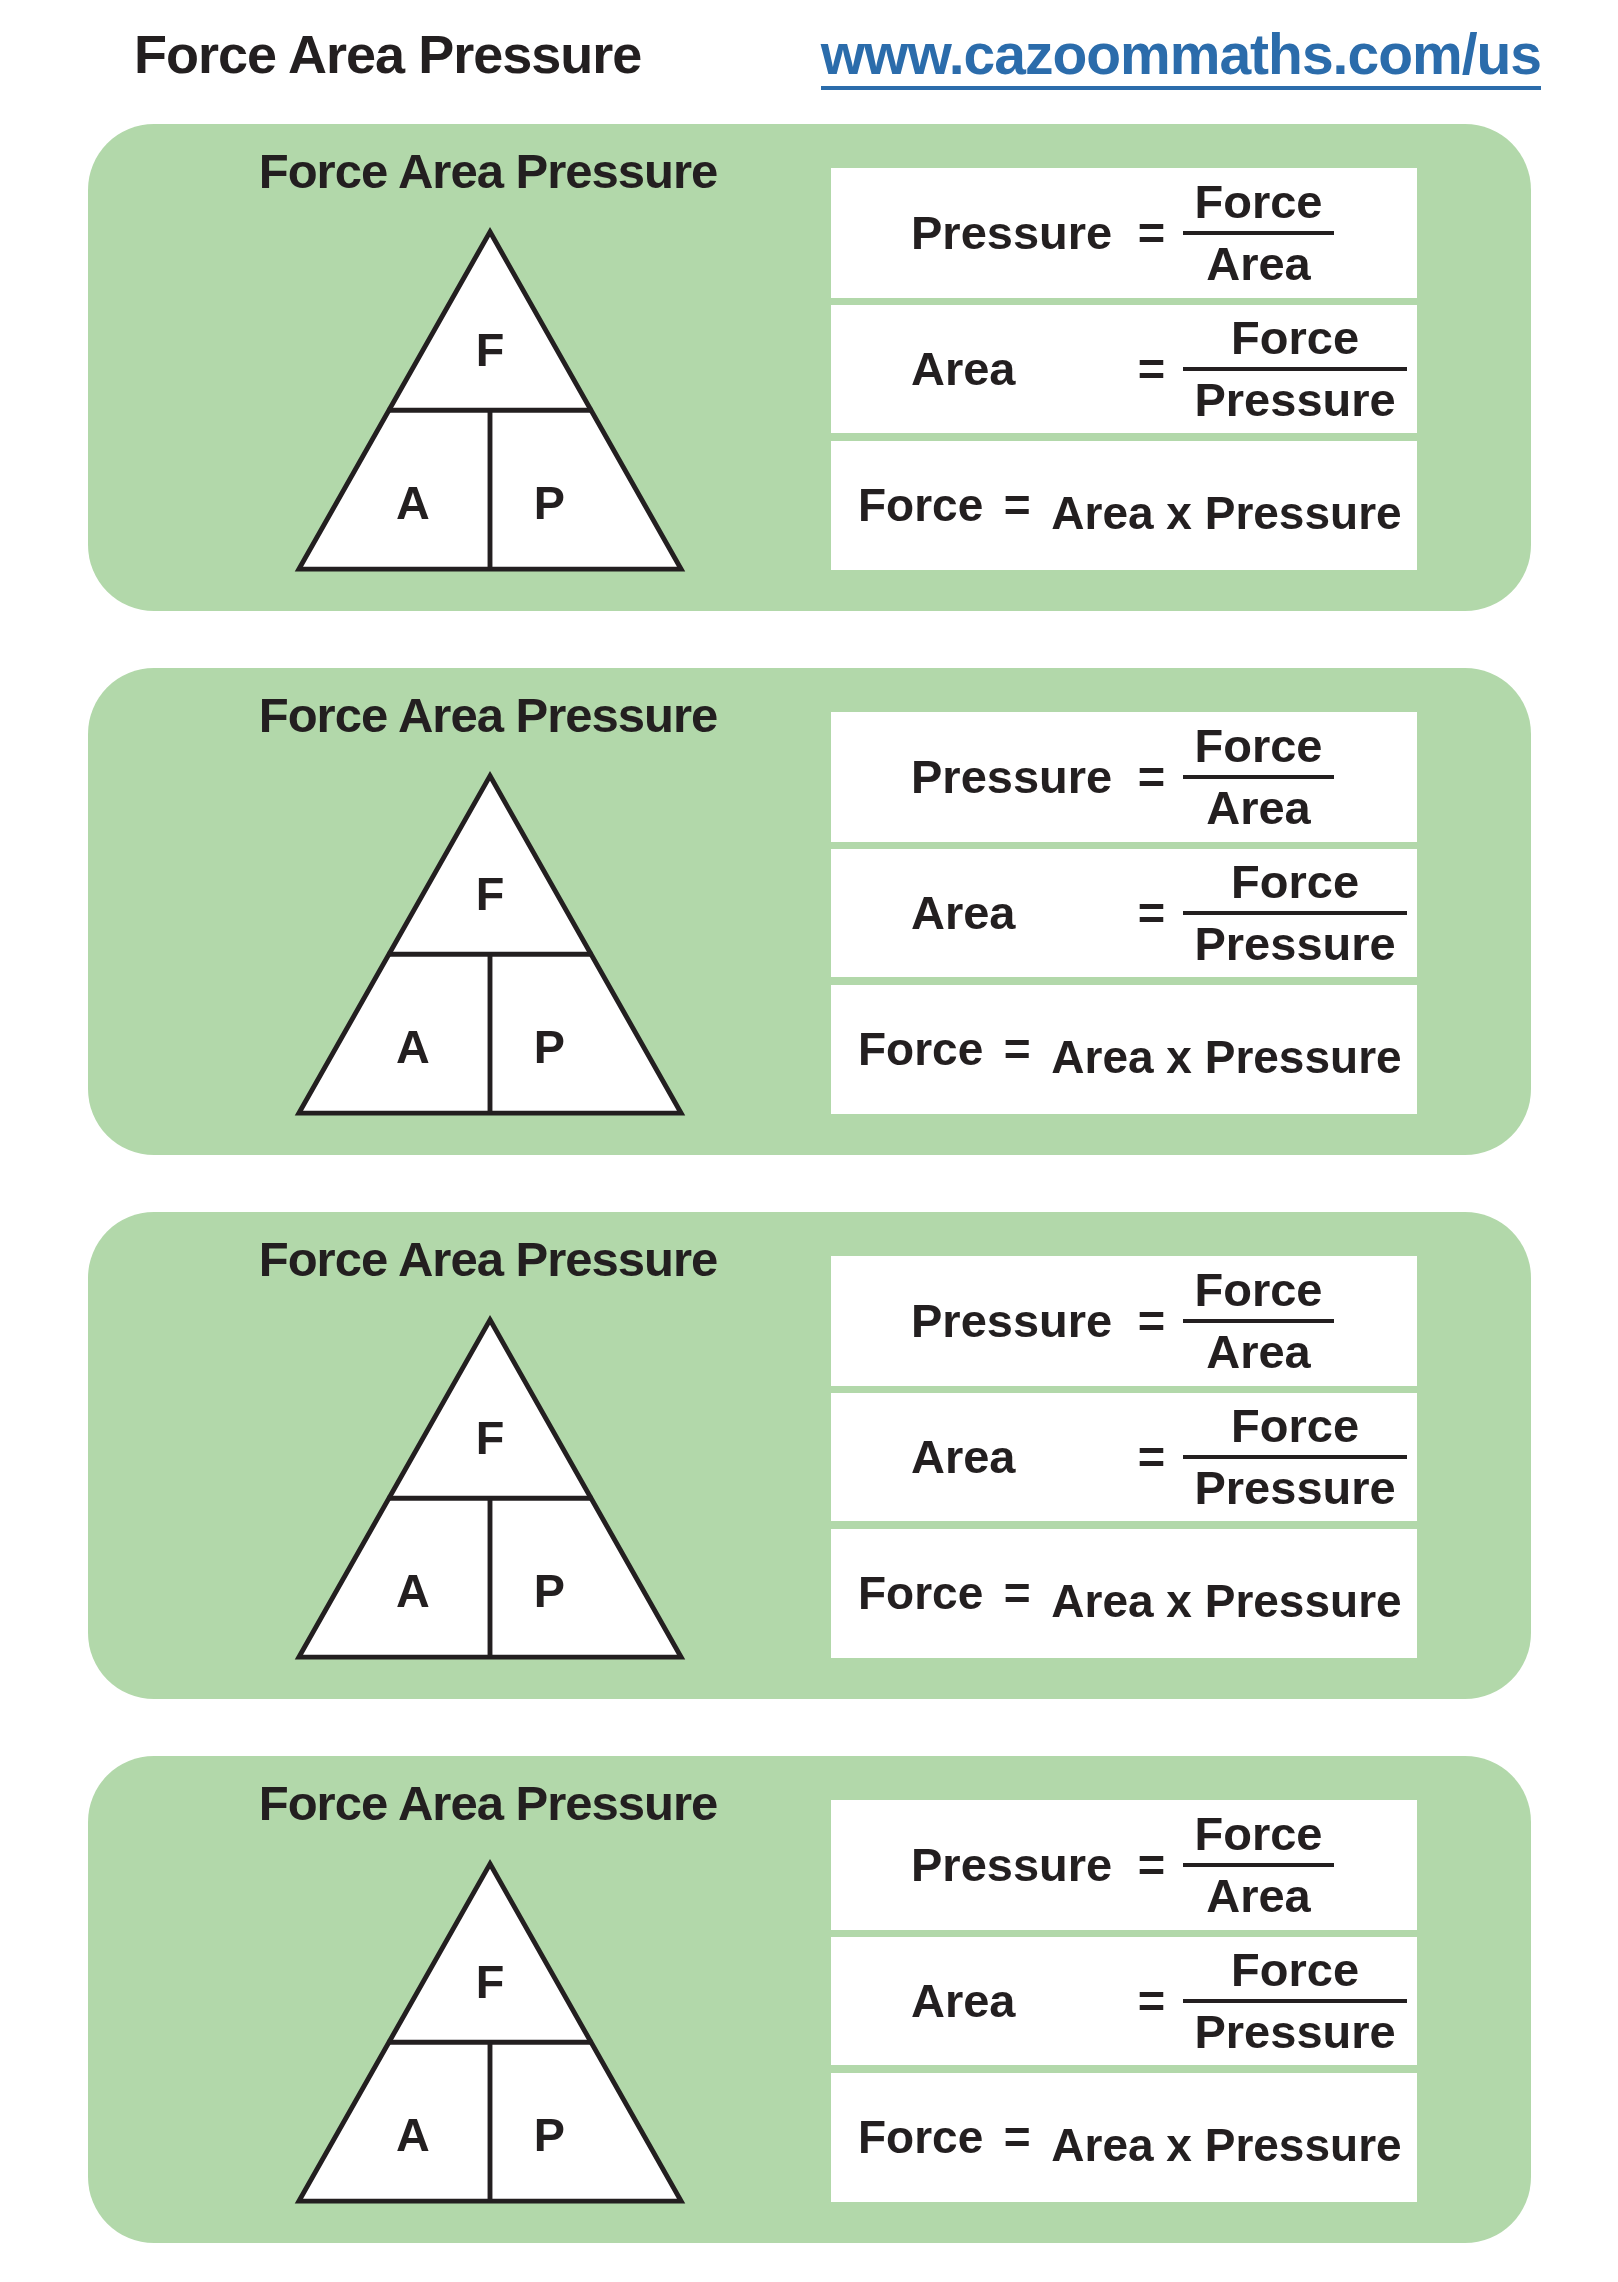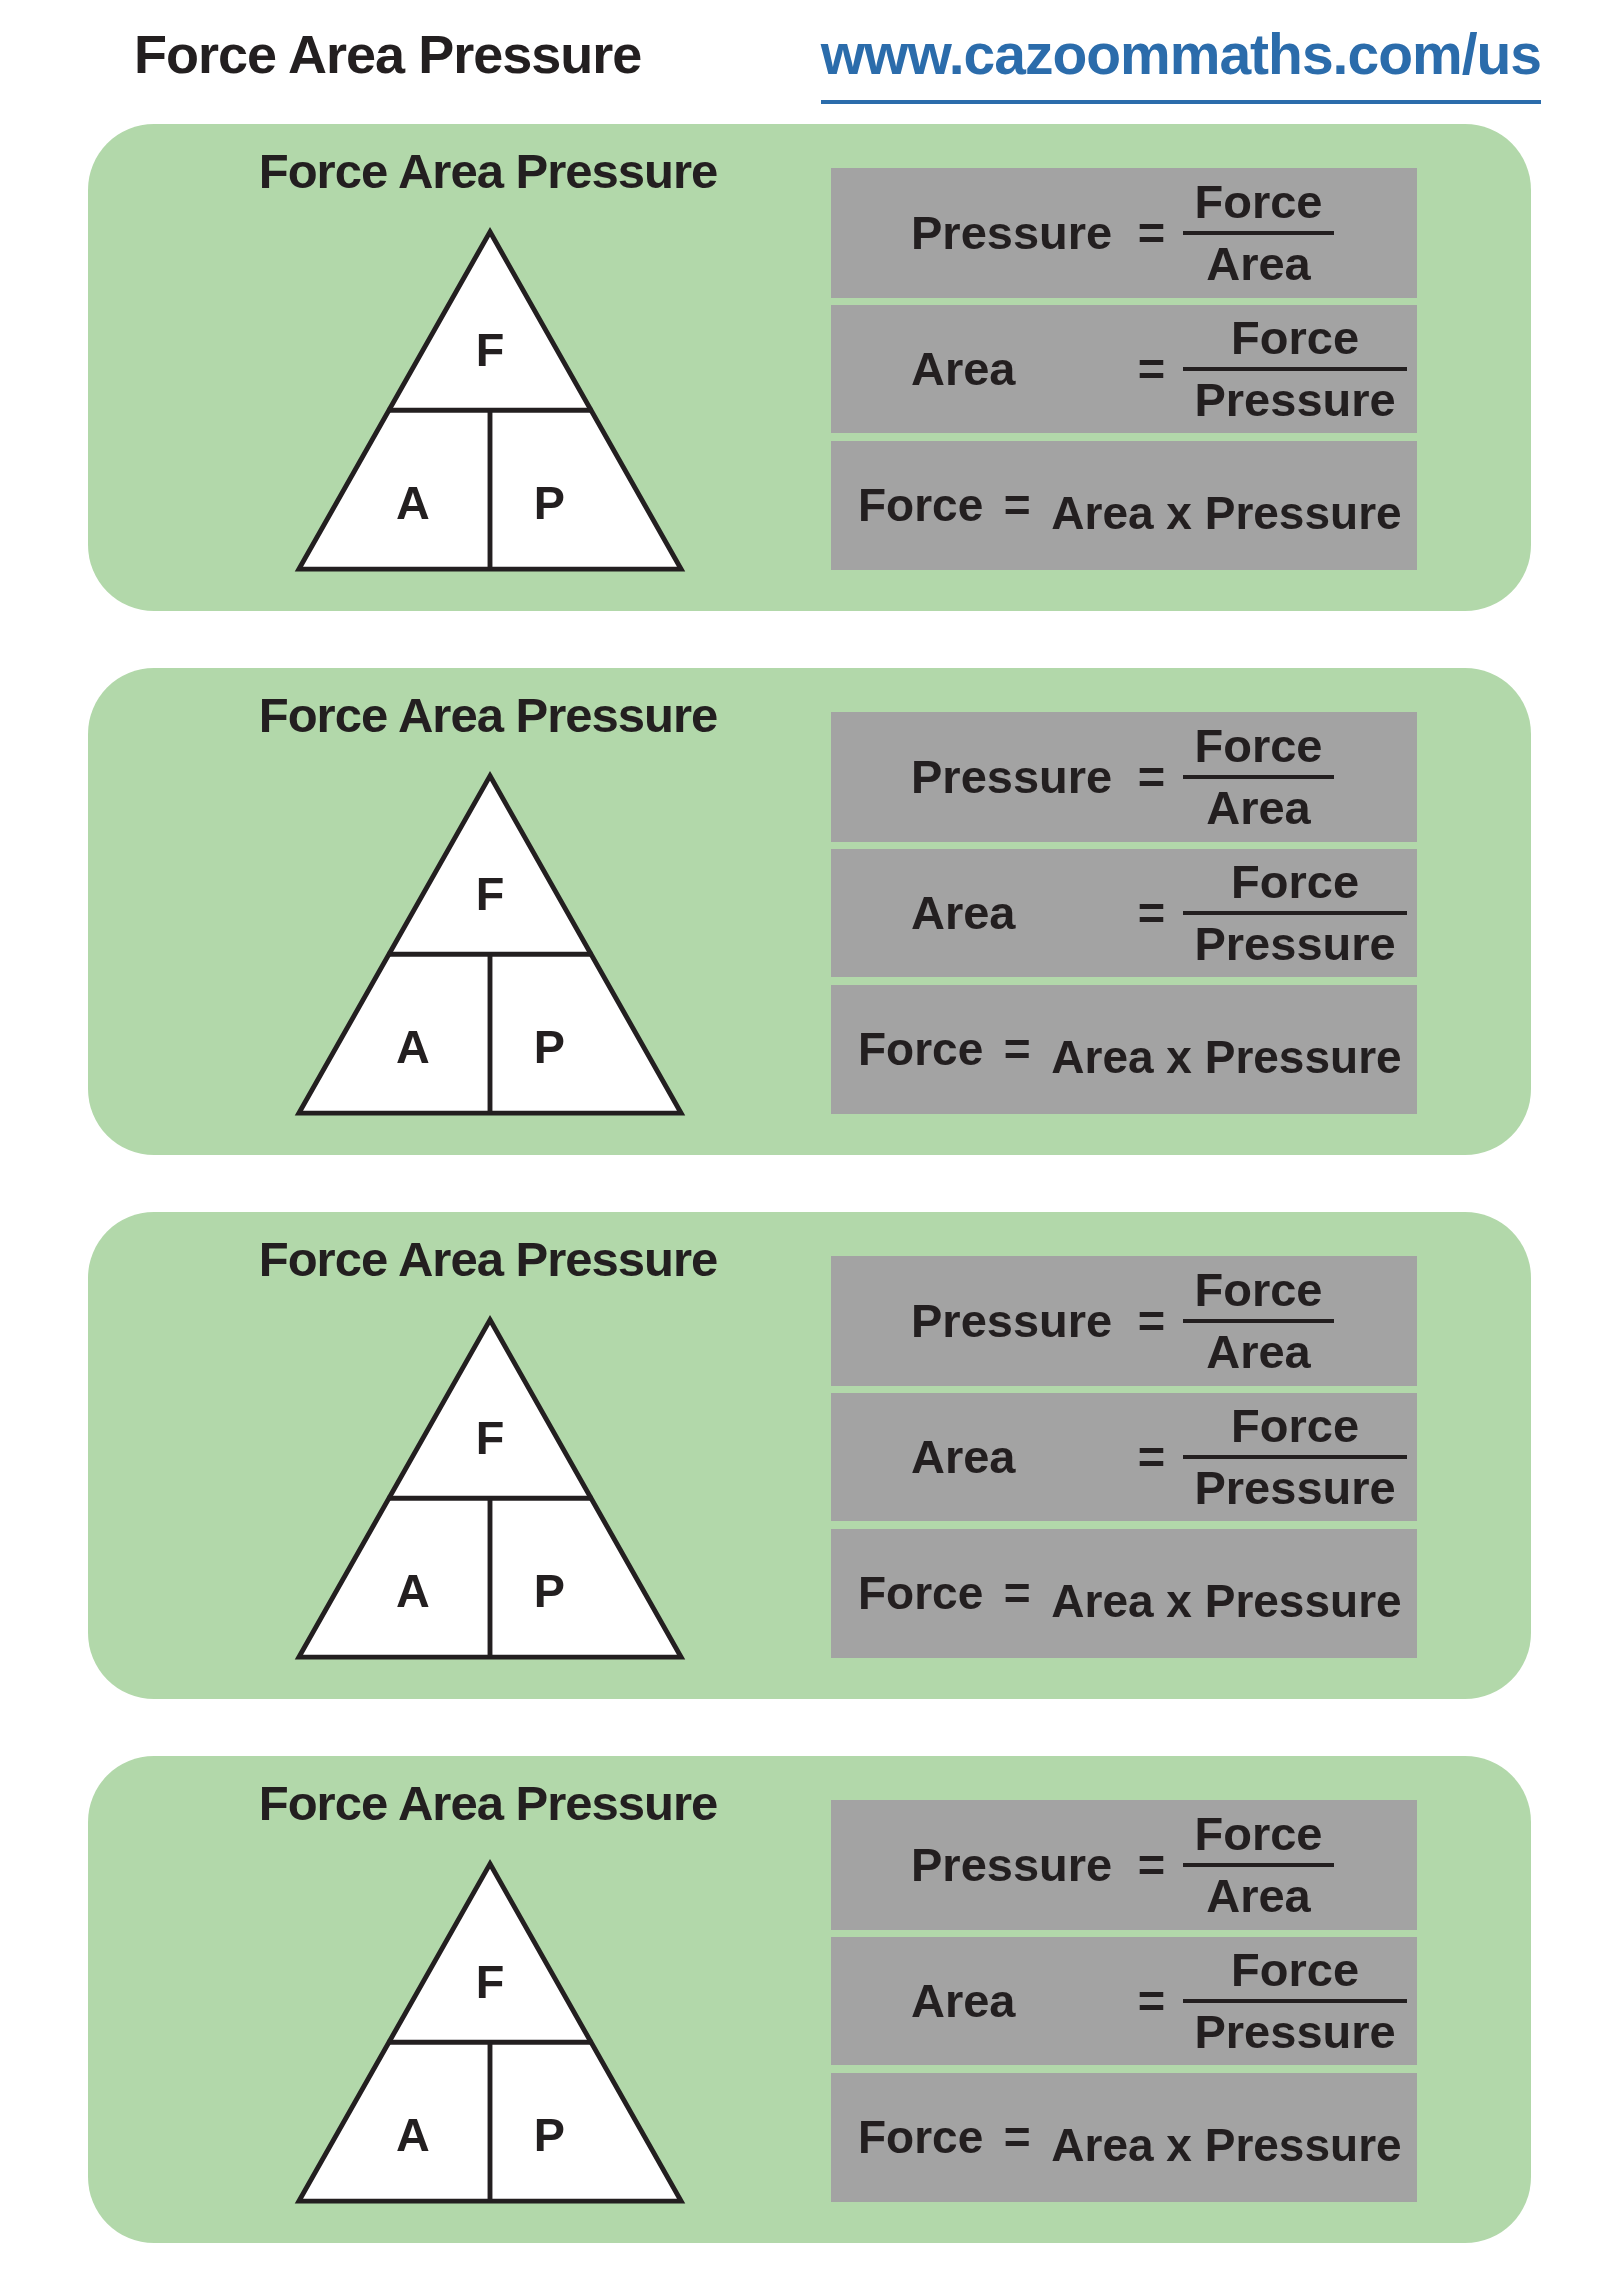--- a/index.html
+++ b/index.html
@@ -19,21 +19,21 @@
     font-size: 54px; line-height: 1; margin: 0;
     letter-spacing: -1px;
   }
   .site-link {
     position: absolute; right: 78px; top: 26px;
     font-size: 57px; line-height: 1;
     letter-spacing: -1px;
     color: var(--link, #2b6cab);
     text-decoration: none;
     border-bottom: 4.9px solid var(--link, #2b6cab);
-    padding-bottom: 17px;
+    padding-bottom: 3px;
     cursor: pointer;
   }
 
   
   #panels { position: absolute; inset: 0; }
   .panel {
     position: absolute; left: 88px;
     width: 1443px; height: 487px;
     background: var(--green, #b2d8aa);
     border-radius: 66px;
@@ -60,21 +60,21 @@
   .triangle text {
     font-family: "Liberation Sans", sans-serif;
     font-size: 48px; font-weight: 700;
     fill: var(--ink, #231f20); text-anchor: middle;
   }
 
   
   .fbox {
     position: absolute; left: 743px; width: 586px;
     box-sizing: border-box;
-    background: #a3a3a3;
+    background: #ffffff;
     display: flex; align-items: center;
     font-size: 47px; line-height: 1.05;
     white-space: nowrap;
   }
   .fbox-pressure { top: 44px;  height: 130px; padding-left: 80px; }
   .fbox-area     { top: 181px; height: 128px; padding-left: 80px; }
   .fbox-force    { top: 317px; height: 129px; padding-left: 27px; font-size: 46px; }
 
   .flabel { display: inline-block; width: 219px; }
   .feq    { display: inline-block; width: 43px; text-align: center; }

